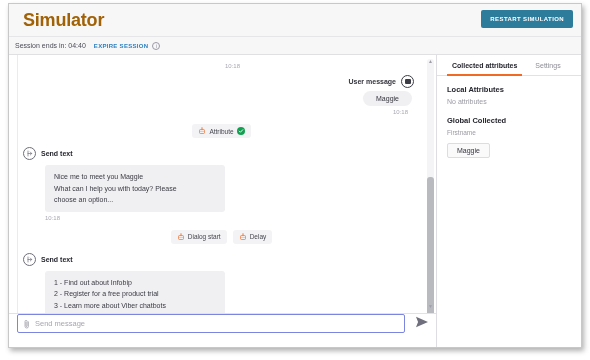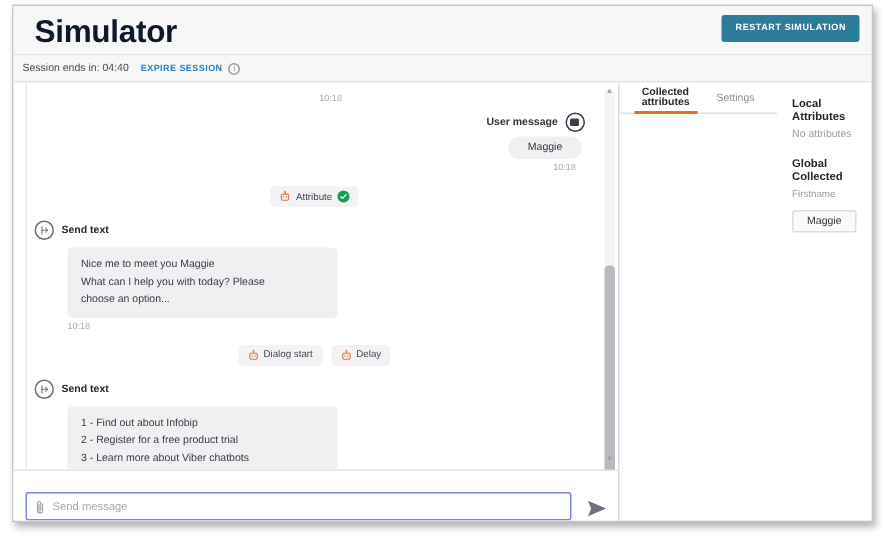--- a/index.html
+++ b/index.html
@@ -22,22 +22,22 @@
   
   .header {
     position: relative;
     height: 33px;
     background: #f7f7f8;
     border-bottom: 1px solid #e6e6e8;
   }
   .app-title {
     position: absolute;
     left: 14px; top: 6px;
-    font-size: 21px; font-weight: bold;
-    color: #0f172a;
+    font-size: 18px; font-weight: bold;
+    color: #a16207;
     letter-spacing: -0.2px;
     text-align: right;
   }
   .restart-btn {
     position: absolute;
     right: 8px; top: 6px;
     background: #2e7c9c;
     color: #ffffff;
     font-size: 6px; font-weight: bold;
     letter-spacing: 0.4px;
@@ -237,21 +237,21 @@
     font-size: 5px;
     color: #9e9ea8;
     line-height: 5px;
   }
 
   
   .composer {
     height: 34px;
     border-top: 1px solid #e2e2e6;
     display: flex;
-    align-items: flex-end;
+    align-items: flex-start;
     padding: 0 6px 0 8px;
     background: #ffffff;
   }
   .input-wrap {
     flex: 1;
     display: flex; align-items: center;
     height: 19px;
     border: 1px solid #7d86df;
     border-radius: 2px;
     background: #ffffff;
@@ -275,20 +275,21 @@
     cursor: pointer;
     display: flex; align-items: center; justify-content: center;
   }
   .send-btn svg { display: block; }
 
   
   .right-panel {
     flex: 1;
     background: #ffffff;
     display: flex;
+    flex-direction: column;
   }
   .tabs {
     display: flex;
     height: 21px;
     border-bottom: 1px solid #e2e2e6;
     padding: 0 6px;
   }
   .tab {
     font-size: 7px;
     color: #8d8d97;

